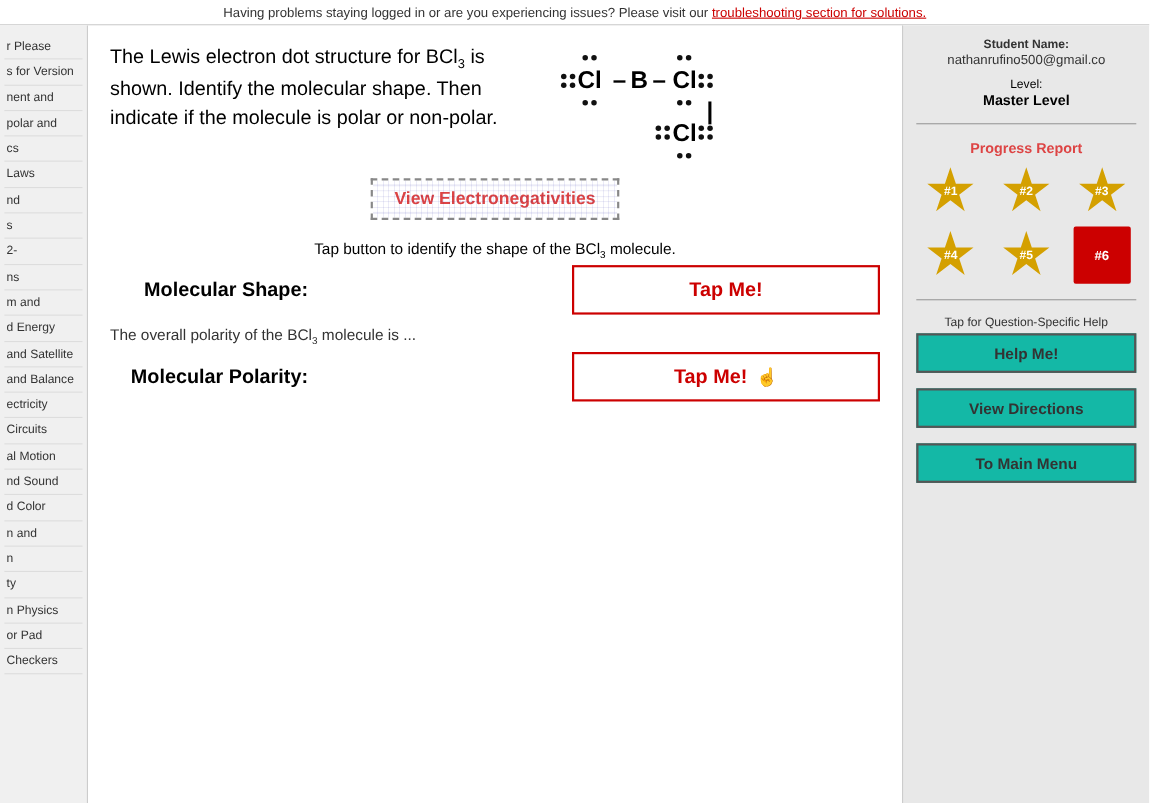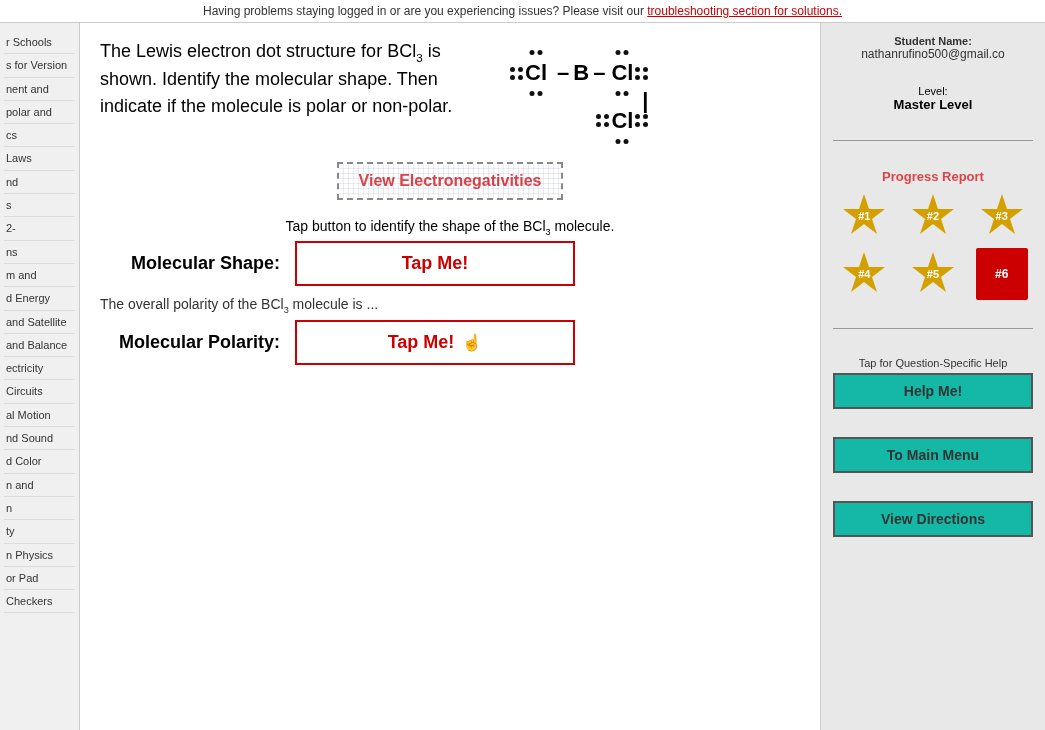--- a/index.html
+++ b/index.html
@@ -106,20 +106,21 @@
       font-size: 14px;
       color: #000000;
       text-align: center;
     }
 
     .answer-row {
       display: flex;
       align-items: center;
       gap: 15px;
       margin: 5px 0;
+      justify-content: space-between;
     }
 
     .answer-label {
       font-size: 18px;
       font-weight: bold;
       min-width: 180px;
       text-align: right;
     }
 
     .tap-button {
@@ -141,21 +142,21 @@
     }
 
     
     .right-panel {
       width: 225px;
       background: #e8e8e8;
       border-left: 1px solid #ccc;
       padding: 12px;
       display: flex;
       flex-direction: column;
-      gap: 24px;
+      gap: 10px;
     }
 
     .student-info {
       font-size: 12px;
       color: #333;
       text-align: center;
     }
 
     .student-name-label {
       font-size: 11px;
@@ -306,21 +307,21 @@
 
 <div class="top-banner">
   <span>Having problems staying logged in or are you experiencing issues? Please visit our </span>
   <a href="#">troubleshooting section for solutions.</a>
 </div>
 
 <div class="main-layout">
 
   <div class="sidebar">
     <div class="sidebar-item">
-      <span>r Schools</span>
+      <span>r Please</span>
     </div>
     <div class="sidebar-item">
       <span>s for Version</span>
     </div>
     <div class="sidebar-item">
       <span>nent and</span>
     </div>
     <div class="sidebar-item">
       <span>polar and</span>
     </div>
@@ -594,22 +595,22 @@
     <hr class="divider">
 
     <div class="help-section">
       <div>Tap for Question-Specific Help</div>
       <button class="right-button">
         <span>Help Me!</span>
       </button>
     </div>
 
     <button class="right-button">
+      <span>View Directions</span>
+    </button>
+
+    <button class="right-button">
       <span>To Main Menu</span>
     </button>
 
-    <button class="right-button">
-      <span>View Directions</span>
-    </button>
-
   </div>
 
 </div>
 
 </body></html>

